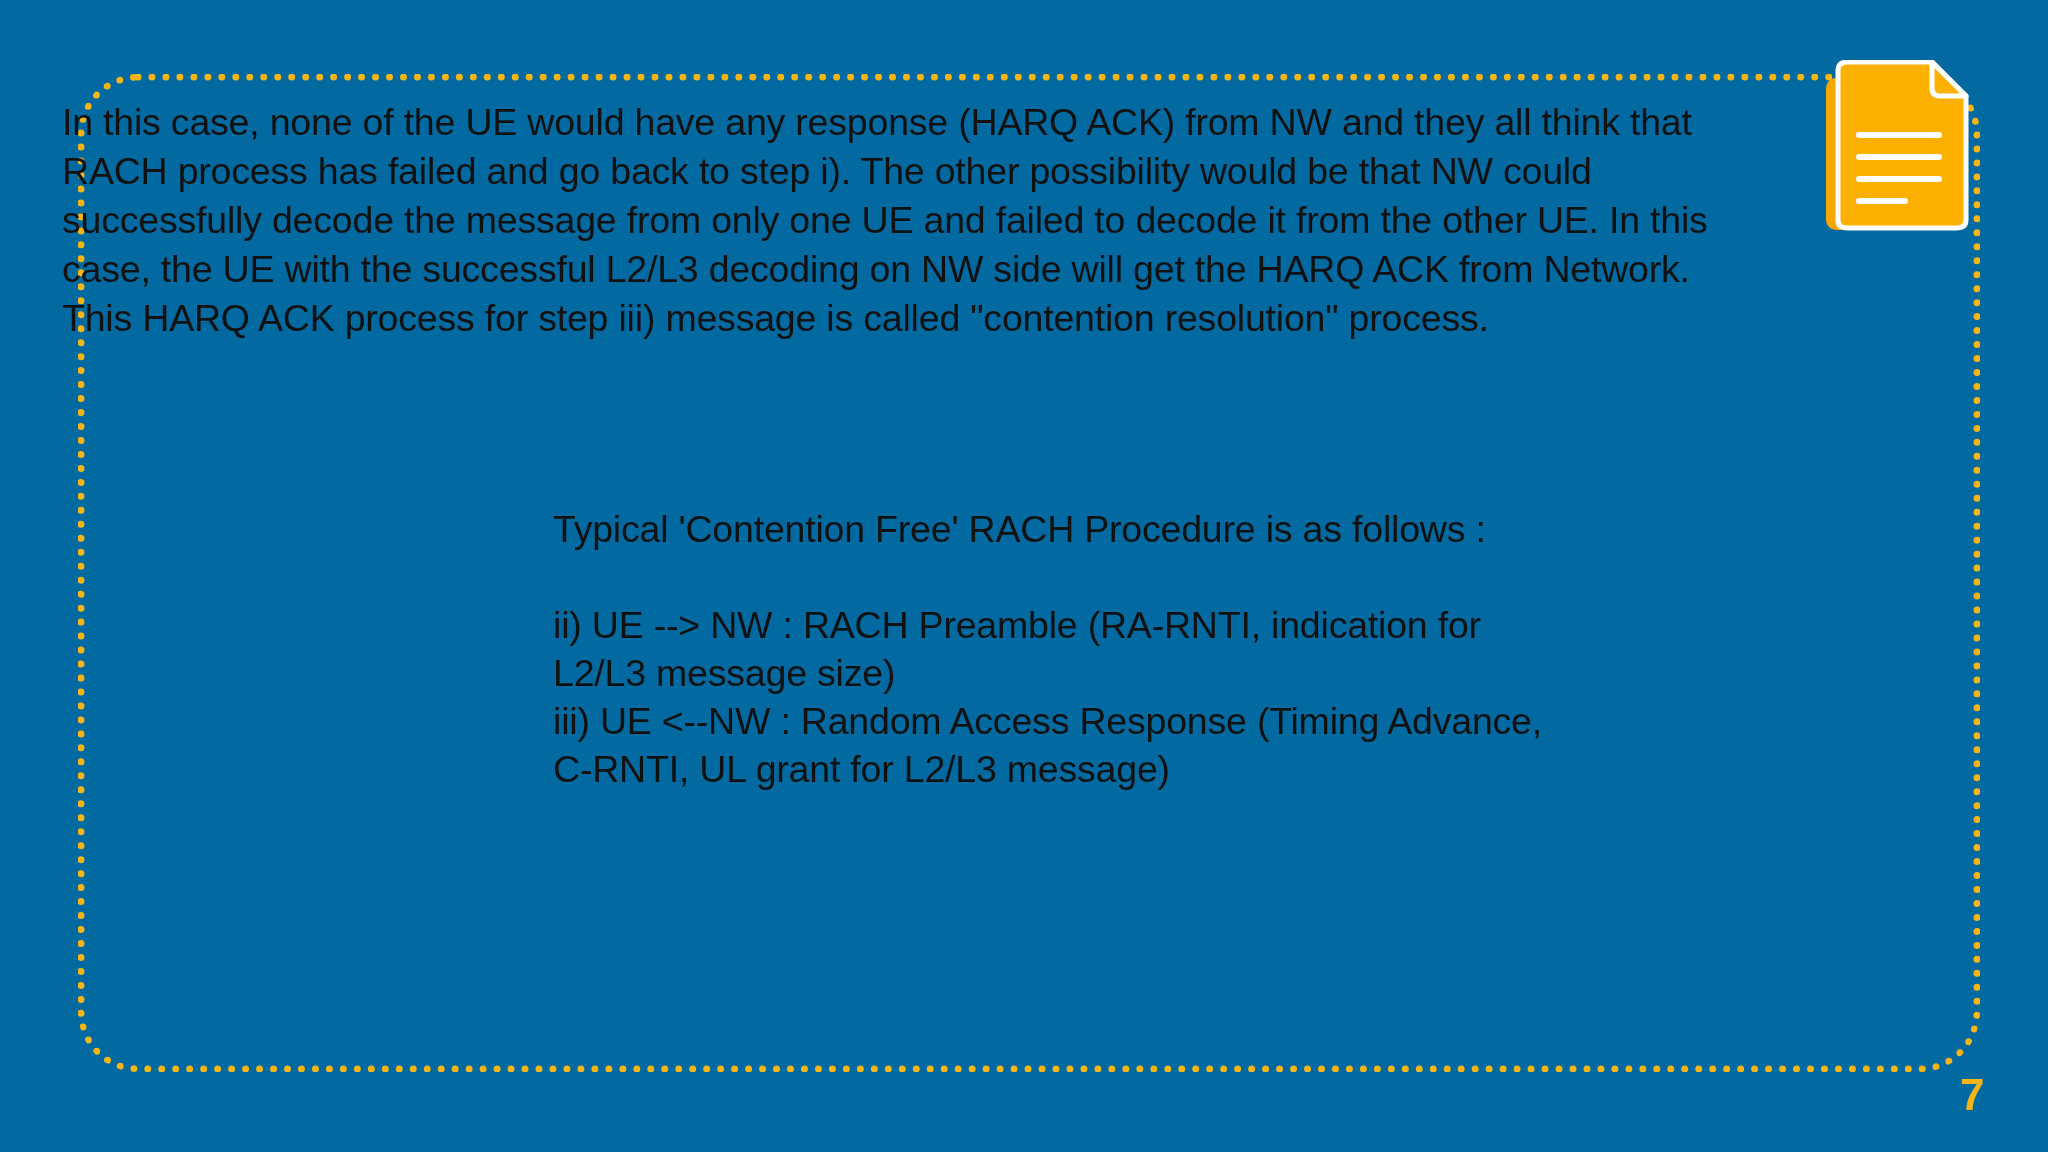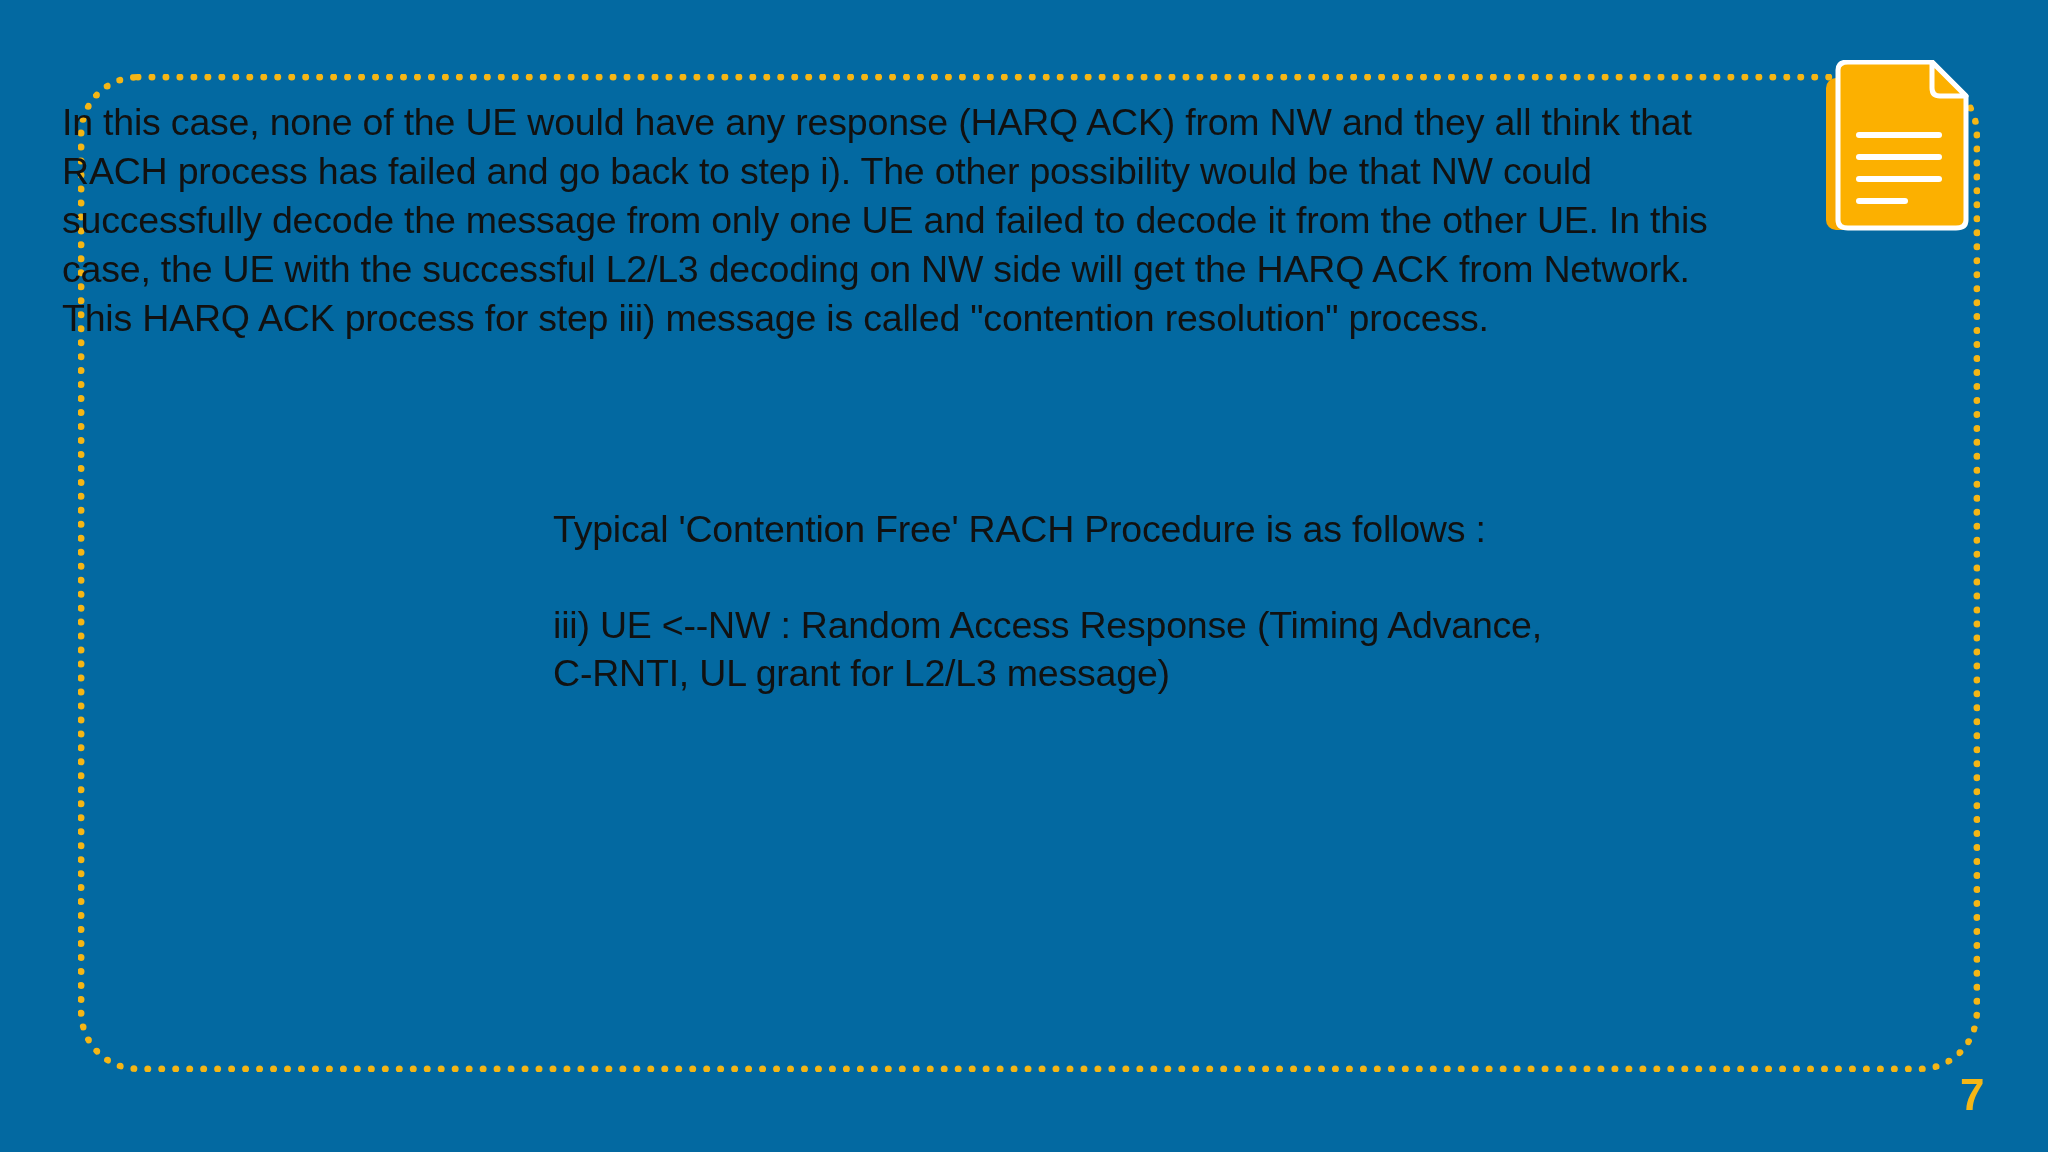--- a/index.html
+++ b/index.html
@@ -99,20 +99,21 @@
 
 <div id="slide">
 
   <div id="dotted-frame"></div>
 
   <div id="body-paragraph">In this case, none of the UE would have any response (HARQ ACK) from NW and they all think that RACH process has failed and go back to step i). The other possibility would be that NW could successfully decode the message from only one UE and failed to decode it from the other UE. In this case, the UE with the successful L2/L3 decoding on NW side will get the HARQ ACK from Network. This HARQ ACK process for step iii) message is called "contention resolution" process.</div>
 
   <div id="procedure-block">
     <div class="proc-line">Typical 'Contention Free' RACH Procedure is as follows :</div>
     <div class="proc-gap"></div>
+    <div class="proc-line">ii) UE --&gt; NW : RACH Preamble (RA-RNTI, indication for L2/L3 message size)</div>
     <div class="proc-line">iii) UE &lt;--NW : Random Access Response (Timing Advance, C-RNTI, UL grant for L2/L3 message)</div>
   </div>
 
   <div id="doc-icon">
     <svg viewBox="0 0 150 180" xmlns="http://www.w3.org/2000/svg">
 
       <rect x="0" y="18" width="118" height="152" rx="10" ry="10" fill="#F7A800"></rect>
 
       <path d="M12 10 Q12 2 22 2 L106 2 L140 36 L140 160 Q140 168 130 168 L22 168 Q12 168 12 160 Z" fill="#FCB000" stroke="#FFFFFF" stroke-width="5" stroke-linejoin="round"></path>
 

